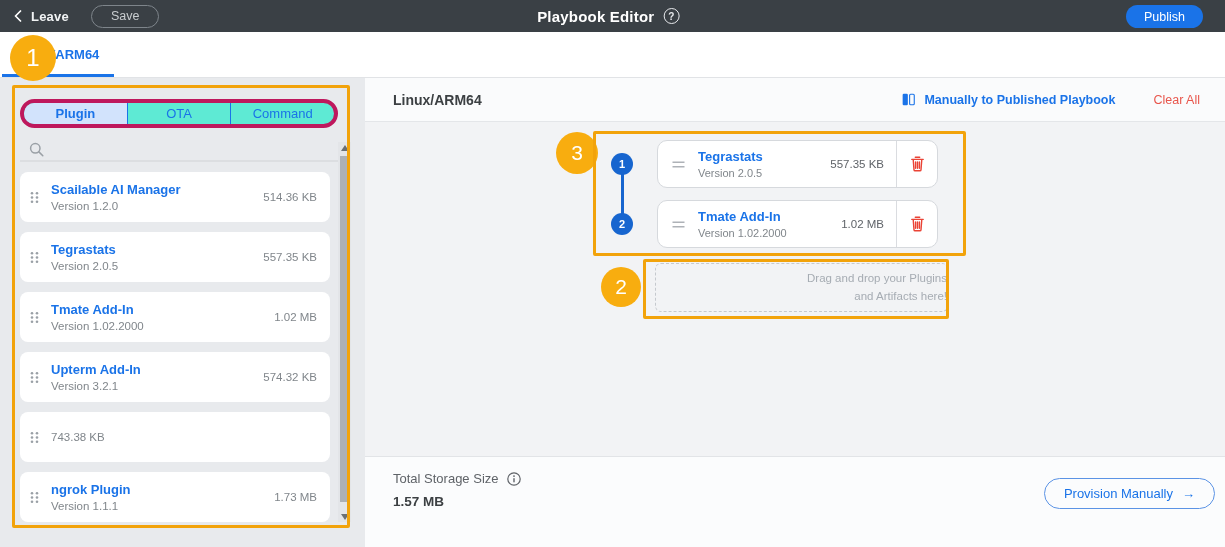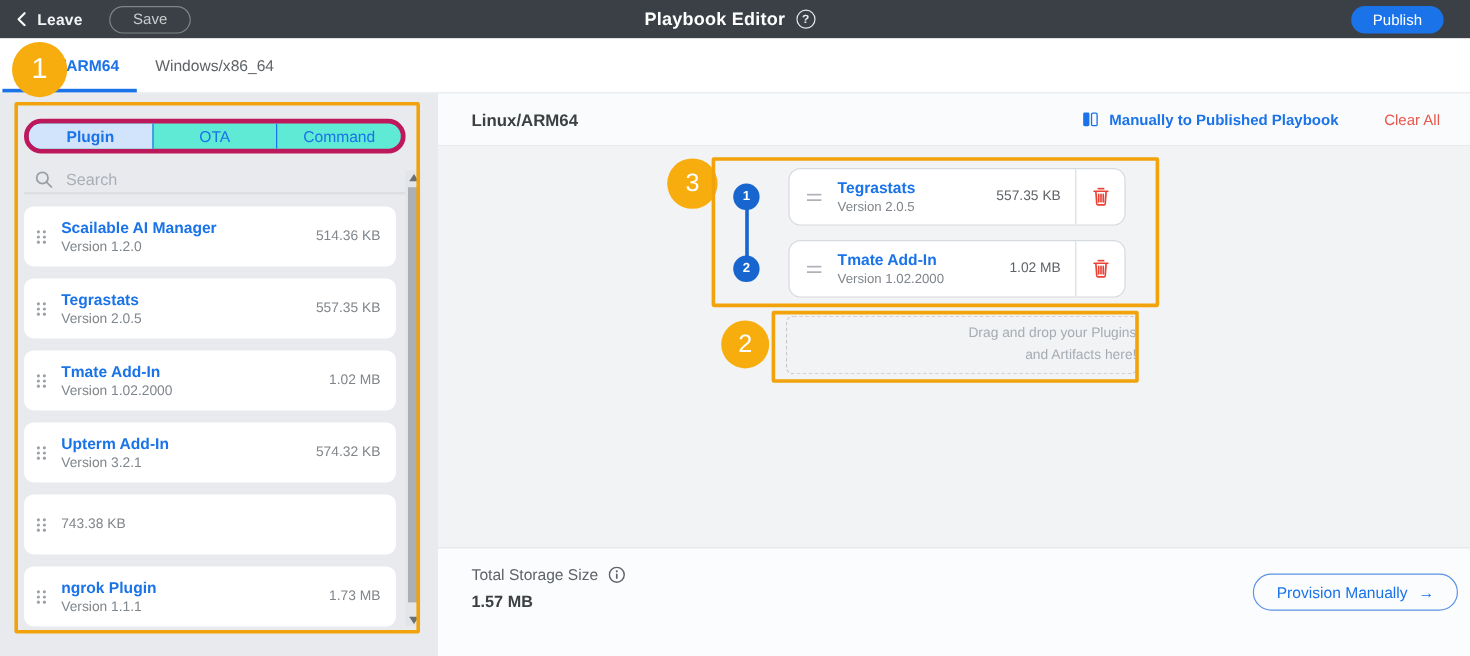--- a/index.html
+++ b/index.html
@@ -179,36 +179,34 @@
     <button class="save-btn">Save</button>
     <div class="hdr-title-wrap">
       <span class="hdr-title">Playbook Editor</span>
       <span class="help-icon">?</span>
     </div>
     <button class="publish-btn">Publish</button>
   </div>
 
   <div class="tab-bar">
     <div class="tab active">Linux/ARM64</div>
-    <div class="tab">Windows/x86_64</div>
   </div>
 
   <div class="sidebar">
     <div class="segmented">
       <div class="segment active">Plugin</div>
       <div class="segment">OTA</div>
       <div class="segment">Command</div>
     </div>
 
     <div class="search-row">
       <svg width="15" height="15" viewBox="0 0 15 15">
           <circle cx="6.3" cy="6.3" r="4.7" fill="none" stroke="#9AA0A6" stroke-width="1.5"></circle>
           <line x1="9.9" y1="9.9" x2="13.8" y2="13.8" stroke="#9AA0A6" stroke-width="1.5" stroke-linecap="round"></line>
         </svg>
-      <input class="search-input" type="text" placeholder="Search" style="">
     </div>
 
     <div class="plugin-list">
 
         <div class="plugin-card">
           <span class="drag-dots">
             <svg width="9" height="13" viewBox="0 0 9 13">
               <g fill="#9AA0A6">
                 <circle cx="2" cy="2.2" r="1.3"></circle>
                 <circle cx="7" cy="2.2" r="1.3"></circle>

